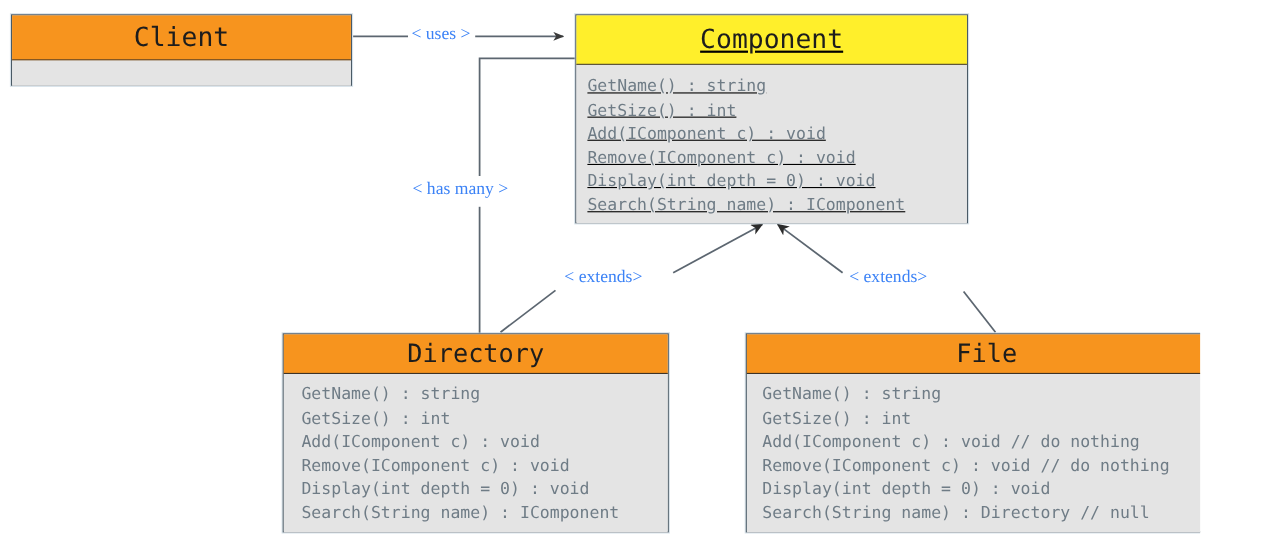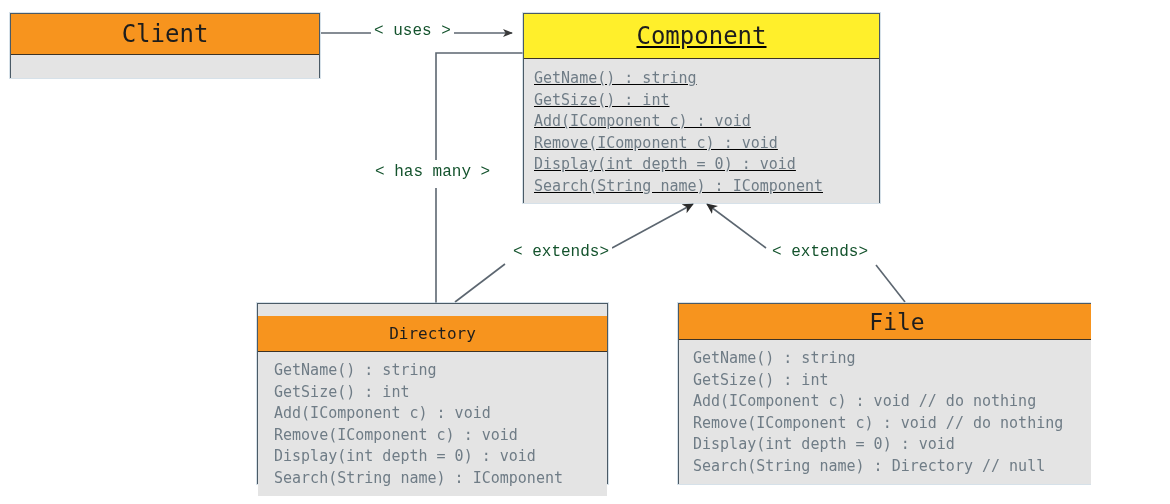--- a/index.html
+++ b/index.html
@@ -47,22 +47,22 @@
   .member {
     color: #6f7c86;
     white-space: pre;
     font-family: "DejaVu Sans Mono", "Liberation Mono", monospace;
     letter-spacing: 0px;
   }
 
   
   .edge-label {
     position: absolute;
-    font-family: Liberation Mono, monospace;
-    color: #14532d;
+    font-family: Liberation Serif, serif;
+    color: #3b82f6;
     white-space: nowrap;
     background: #ffffff;
     padding: 0 3px;
   }
 
   
   #wires {
     position: absolute;
     left: 0;
     top: 0;
@@ -118,21 +118,21 @@
       <div class="member" style="font-size:15px; line-height:21.5px;">GetName() : string</div>
       <div class="member" style="font-size:15px; line-height:21.5px;">GetSize() : int</div>
       <div class="member" style="font-size:15px; line-height:21.5px;">Add(IComponent c) : void</div>
       <div class="member" style="font-size:15px; line-height:21.5px;">Remove(IComponent c) : void</div>
       <div class="member" style="font-size:15px; line-height:21.5px;">Display(int depth = 0) : void</div>
       <div class="member" style="font-size:15px; line-height:21.5px;">Search(String name) : IComponent</div>
     </div>
   </div>
 
   <div class="uml-class" style="left:257px; top:303px; width:351px; height:181px;">
-    <div class="uml-header orange" style="height:36px; line-height:36px; font-size:16px;margin-top:12px;">Directory</div>
+    <div class="uml-header orange" style="height:36px; line-height:36px; font-size:23px;">Directory</div>
     <div class="uml-body" style="height:144px; padding:8px 0 0 16px;">
       <div class="member" style="font-size:15px; line-height:21.5px;">GetName() : string</div>
       <div class="member" style="font-size:15px; line-height:21.5px;">GetSize() : int</div>
       <div class="member" style="font-size:15px; line-height:21.5px;">Add(IComponent c) : void</div>
       <div class="member" style="font-size:15px; line-height:21.5px;">Remove(IComponent c) : void</div>
       <div class="member" style="font-size:15px; line-height:21.5px;">Display(int depth = 0) : void</div>
       <div class="member" style="font-size:15px; line-height:21.5px;">Search(String name) : IComponent</div>
     </div>
   </div>
 

